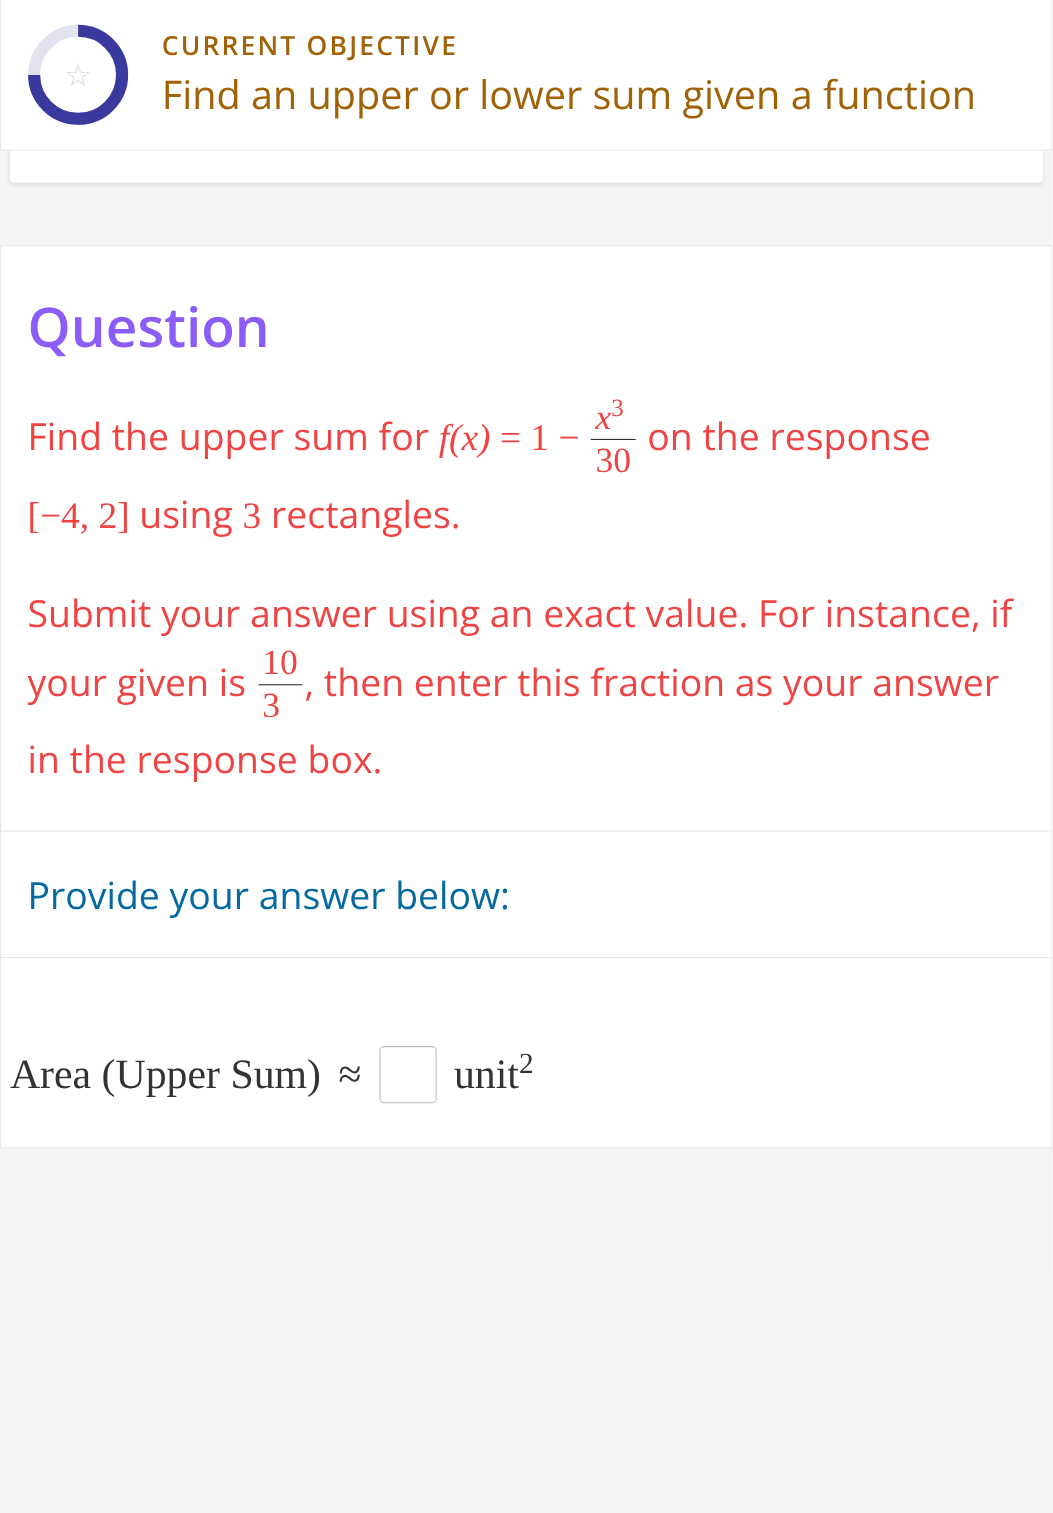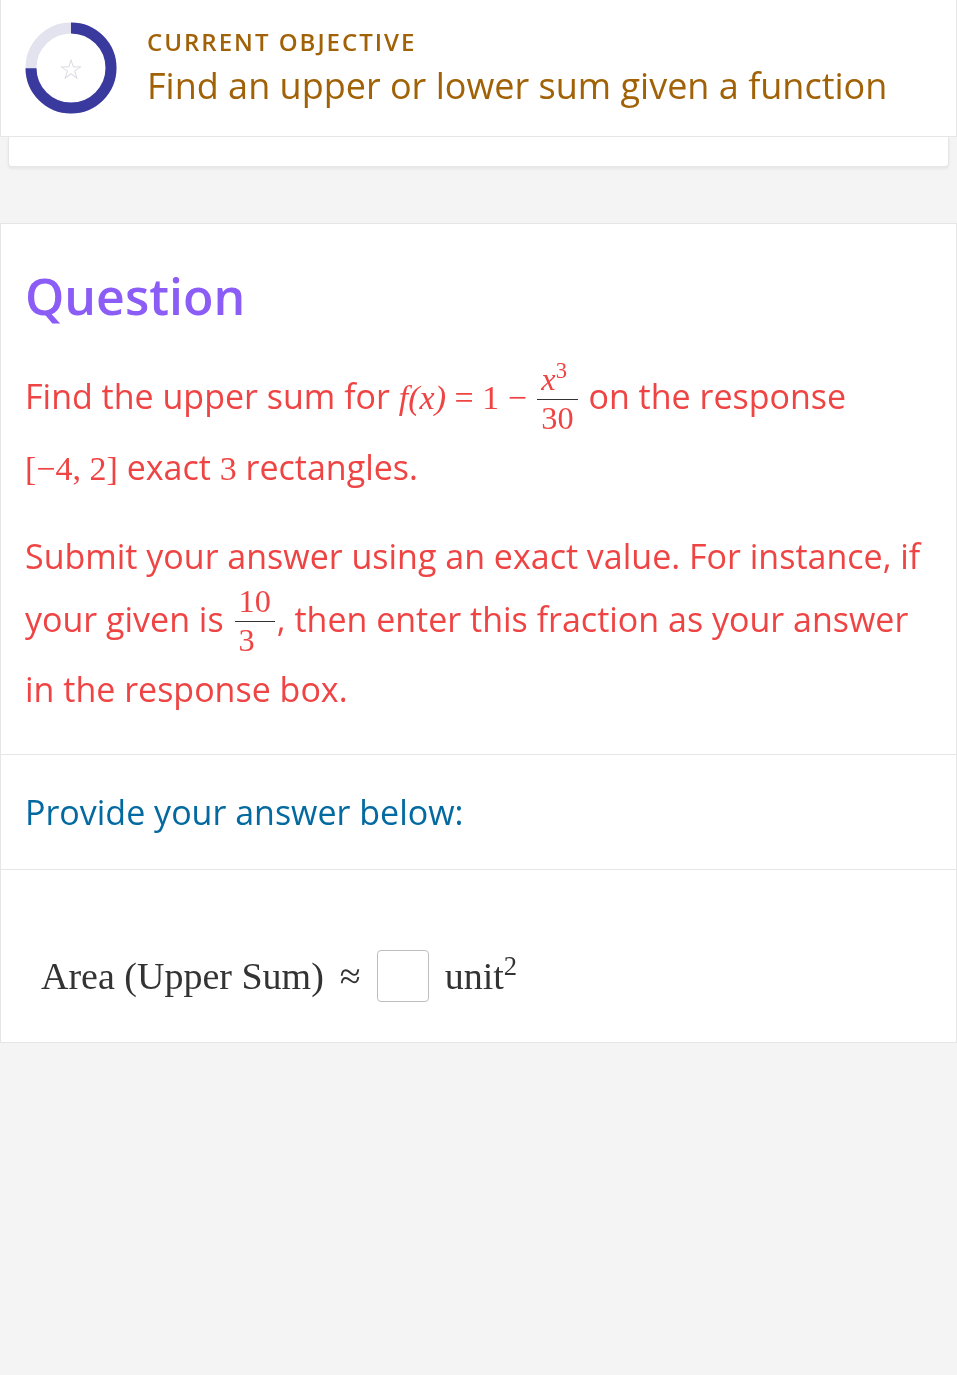--- a/index.html
+++ b/index.html
@@ -66,21 +66,21 @@
     }
     .q-body p { margin-bottom: 28px; }
     .q-body p:last-child { margin-bottom: 0; }
     .divider { border-top: 1px solid #e6e6e6; }
     .prompt {
       padding: 34px 24px;
       font-size: 34px;
       color: #0369a1;
     }
     .answer-area {
-      padding: 80px 40px 40px;
+      padding: 80px 8px 40px;
       font-family: "STIX", "Cambria Math", "Times New Roman", serif;
       font-size: 38px;
       color: #333;
       display: flex;
       align-items: center;
       gap: 16px;
       flex-wrap: wrap;
     }
     .answer-input {
       width: 52px;
@@ -128,21 +128,21 @@
 <div class="shadow-strip"></div>
 
 <div class="question-card">
   <h1 class="q-header">Question</h1>
 
   <div class="q-body">
     <p>
       <span>Find the upper sum for </span><span class="math"><span class="mi">f(x)</span>&nbsp;<span>=</span>&nbsp;<span>1</span>&nbsp;<span>−</span>&nbsp;<span class="frac">
             <span class="num"><span class="mi">x</span><sup>3</sup></span>
             <span class="den">30</span>
-          </span></span><span> on the response </span><span class="math"><span class="interval-br">[</span><span>−4</span><span>,</span>&nbsp;<span>2</span><span class="interval-br">]</span></span><span> exact </span><span class="math">3</span><span> rectangles.</span>
+          </span></span><span> on the response </span><span class="math"><span class="interval-br">[</span><span>−4</span><span>,</span>&nbsp;<span>2</span><span class="interval-br">]</span></span><span> using </span><span class="math">3</span><span> rectangles.</span>
     </p>
     <p>
       <span>Submit your answer using an exact value. For instance, if your given is </span><span class="math frac">
           <span class="num">10</span>
           <span class="den">3</span>
         </span><span>, then enter this fraction as your answer in the response box.</span>
     </p>
   </div>
 
   <div class="divider"></div>

